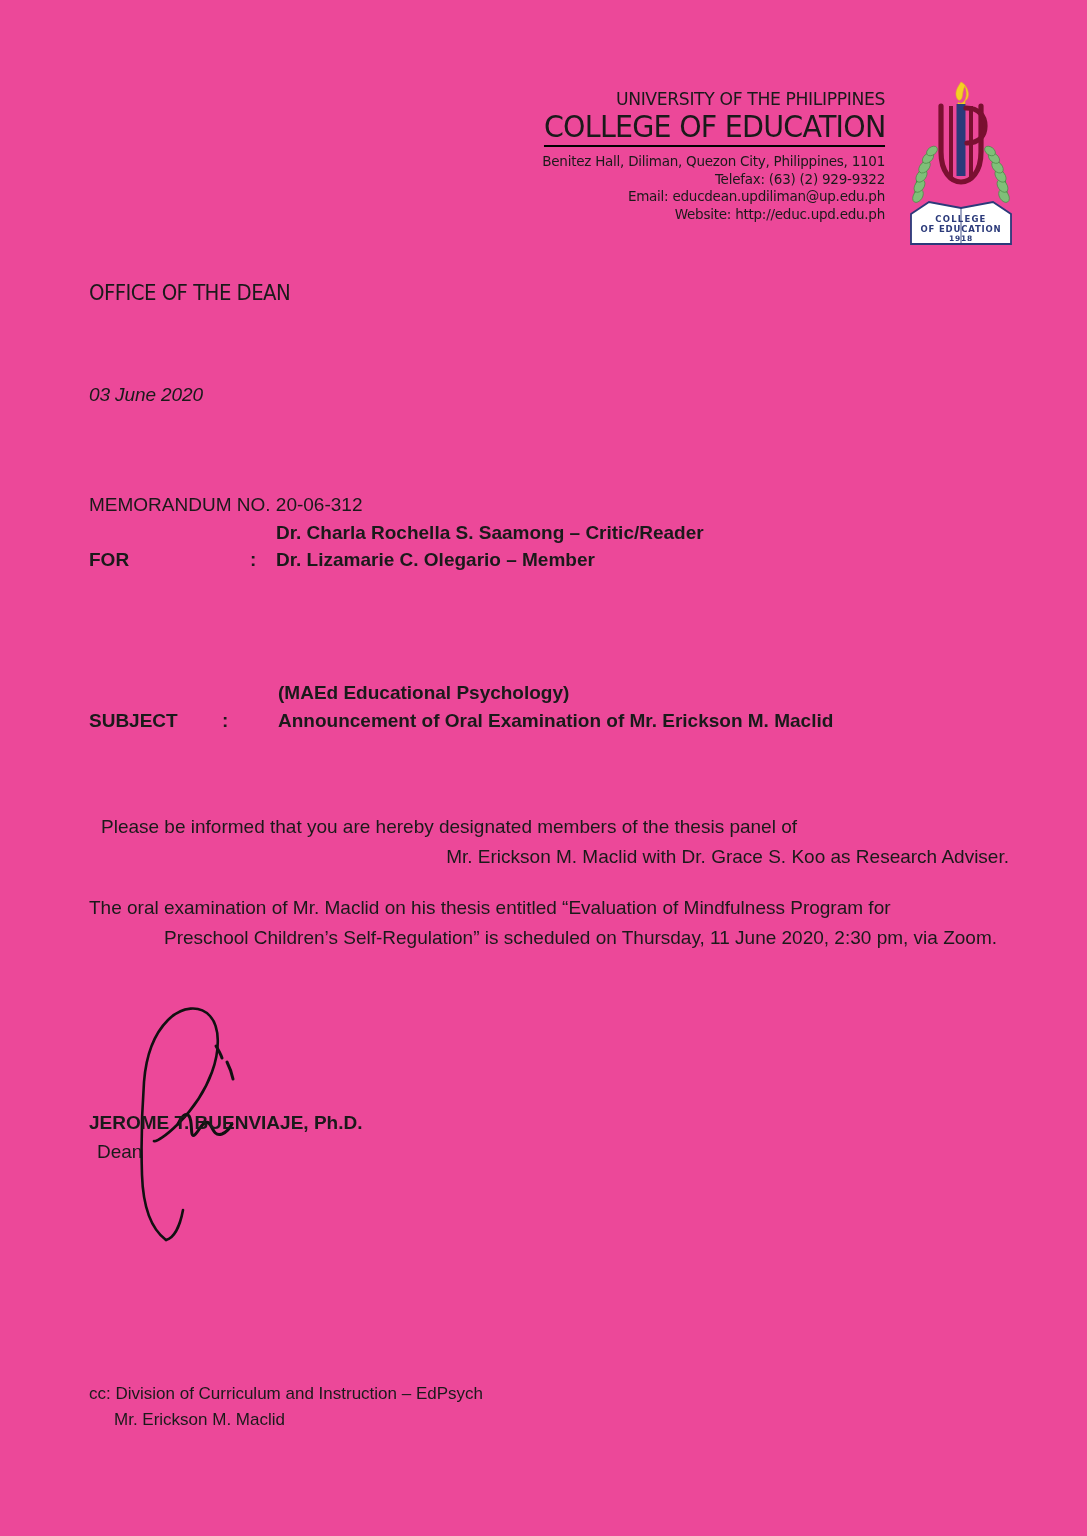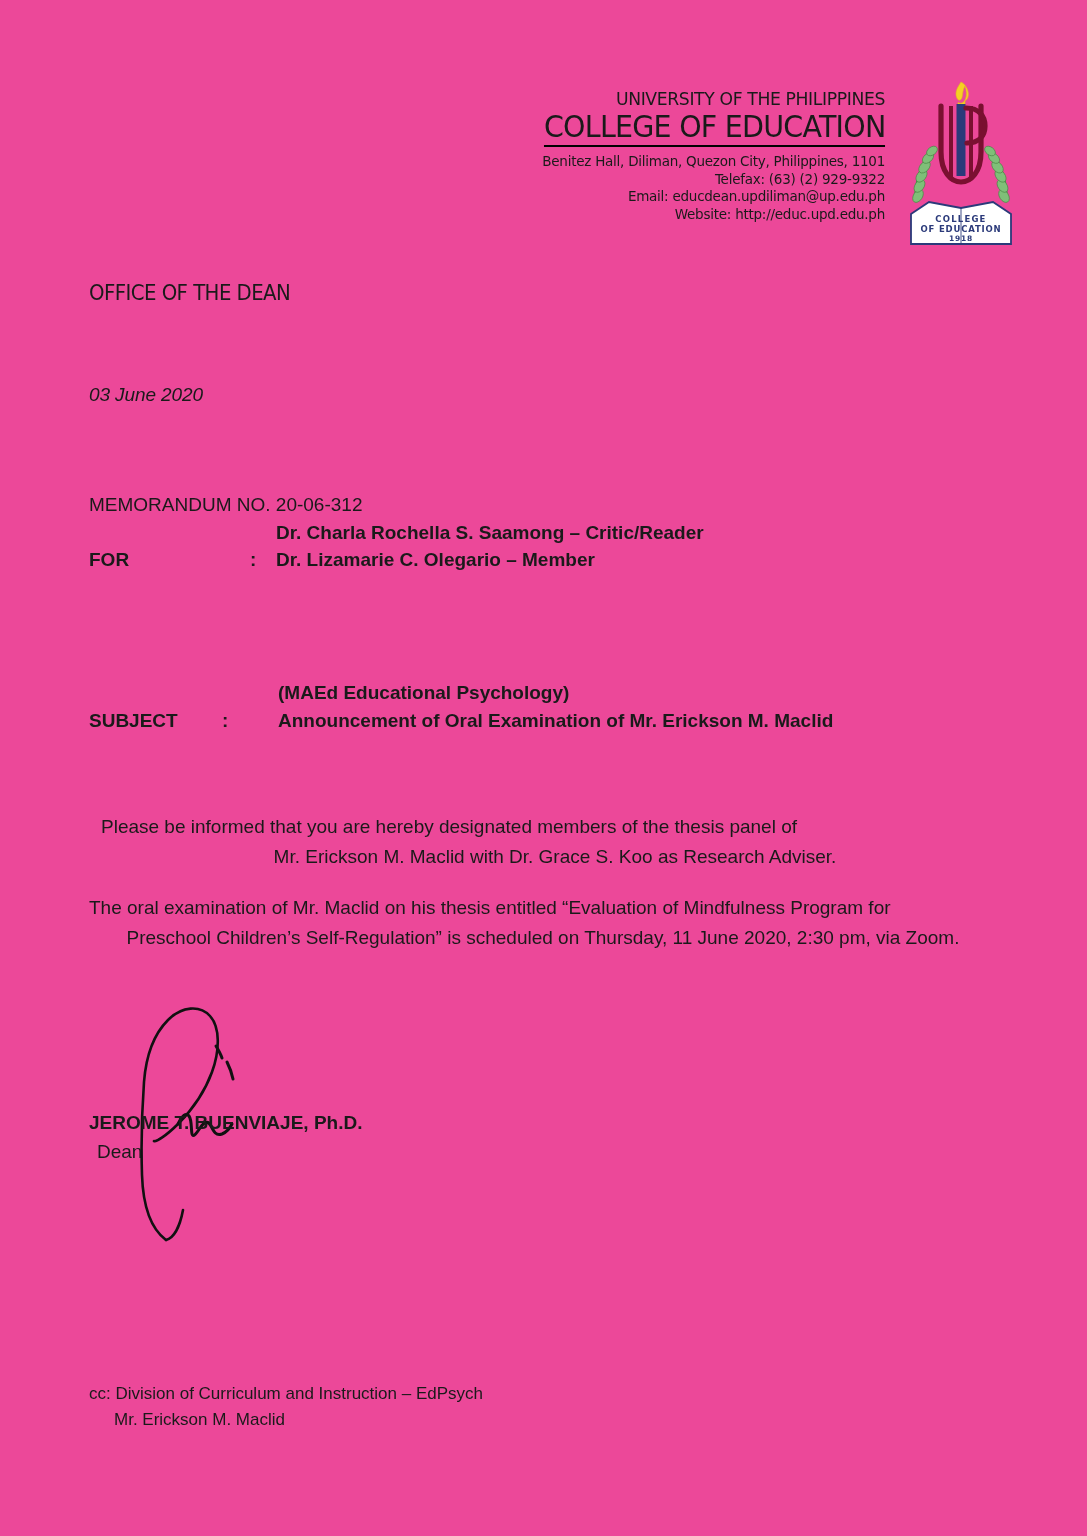--- a/index.html
+++ b/index.html
@@ -150,21 +150,21 @@
   }
   #para-2 {
     left: 89px;
     top: 893px;
     width: 908px;
     font-size: 19px;
     line-height: 30px;
     text-align: justify;
     text-justify: inter-word;
   }
-  #para-1 .lastline, #para-2 .lastline { text-align: center; }
+  #para-1 .lastline, #para-2 .lastline { text-align: right; }
 
   #signature-block {
     left: 89px;
     top: 1108px;
     font-size: 19px;
     line-height: 29px;
   }
   .sig-name { font-weight: bold; white-space: nowrap; }
   .sig-title { white-space: nowrap; margin-left: 8px; }
 

